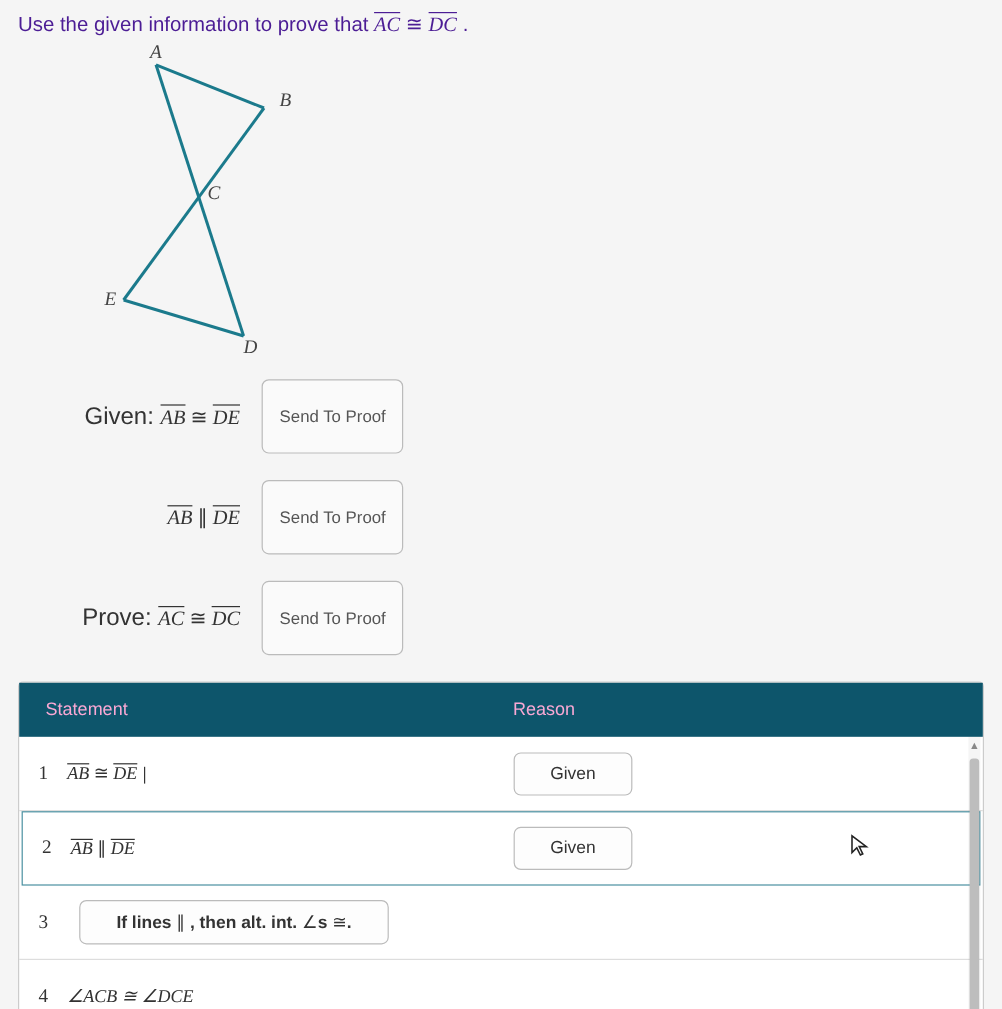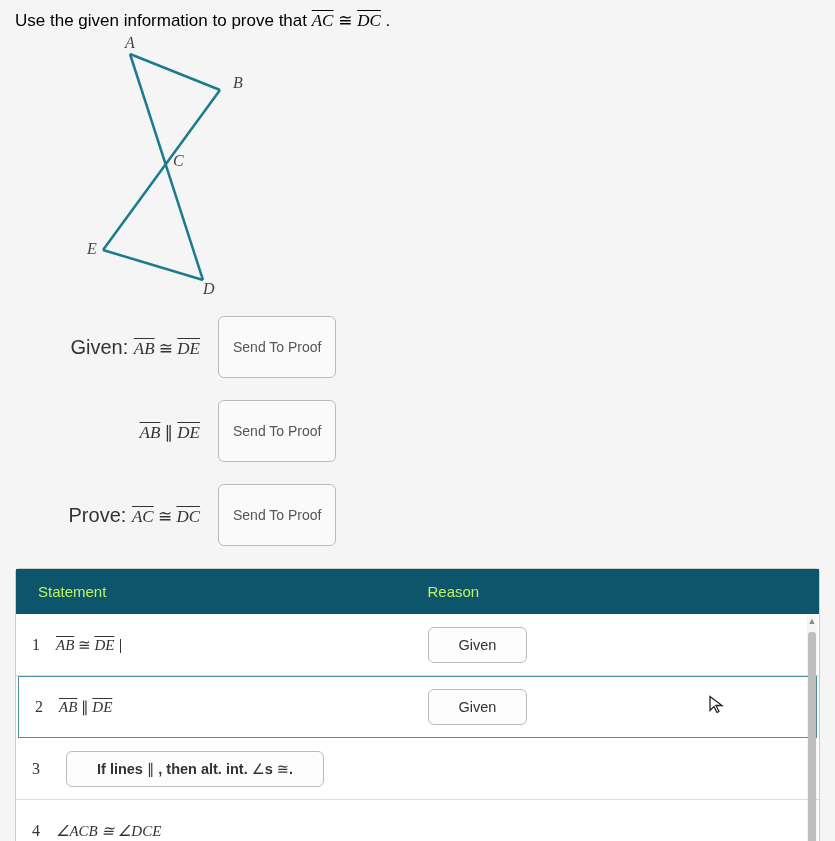--- a/index.html
+++ b/index.html
@@ -7,21 +7,21 @@
       font-family: "Helvetica Neue", Arial, sans-serif;
       background: #f5f5f5;
       color: #333;
       width: 835px;
       height: 841px;
       overflow: hidden;
       padding: 10px 15px;
     }
     .problem-text {
       font-size: 17px;
-      color: #000000;
+      color: #4c1d95;
       margin-bottom: 5px;
     }
     .ovl { text-decoration: overline; }
     .diagram-wrap {
       margin-left: 70px;
       margin-bottom: 20px;
     }
     .diagram-wrap svg { display: block; }
     .diag-label { font-style: italic; font-family: "Times New Roman", serif; font-size: 16px; fill: #444; }
     .diag-line { stroke: #1b7a8c; stroke-width: 2.5; fill: none; }
@@ -55,21 +55,21 @@
     }
 
     .proof-table {
       border: 1px solid #ccc;
       border-radius: 4px 4px 0 0;
       background: #fff;
       position: relative;
     }
     .pt-head {
       background: #0d556b;
-      color: #bef264;
+      color: #f9a8d4;
       display: flex;
       font-size: 15px;
     }
     .pt-head .col-s { width: 50%; padding: 14px 22px; }
     .pt-head .col-r { width: 50%; padding: 14px 10px; }
     .pt-row {
       display: flex;
       align-items: center;
       border-bottom: 1px solid #ddd;
       min-height: 62px;

